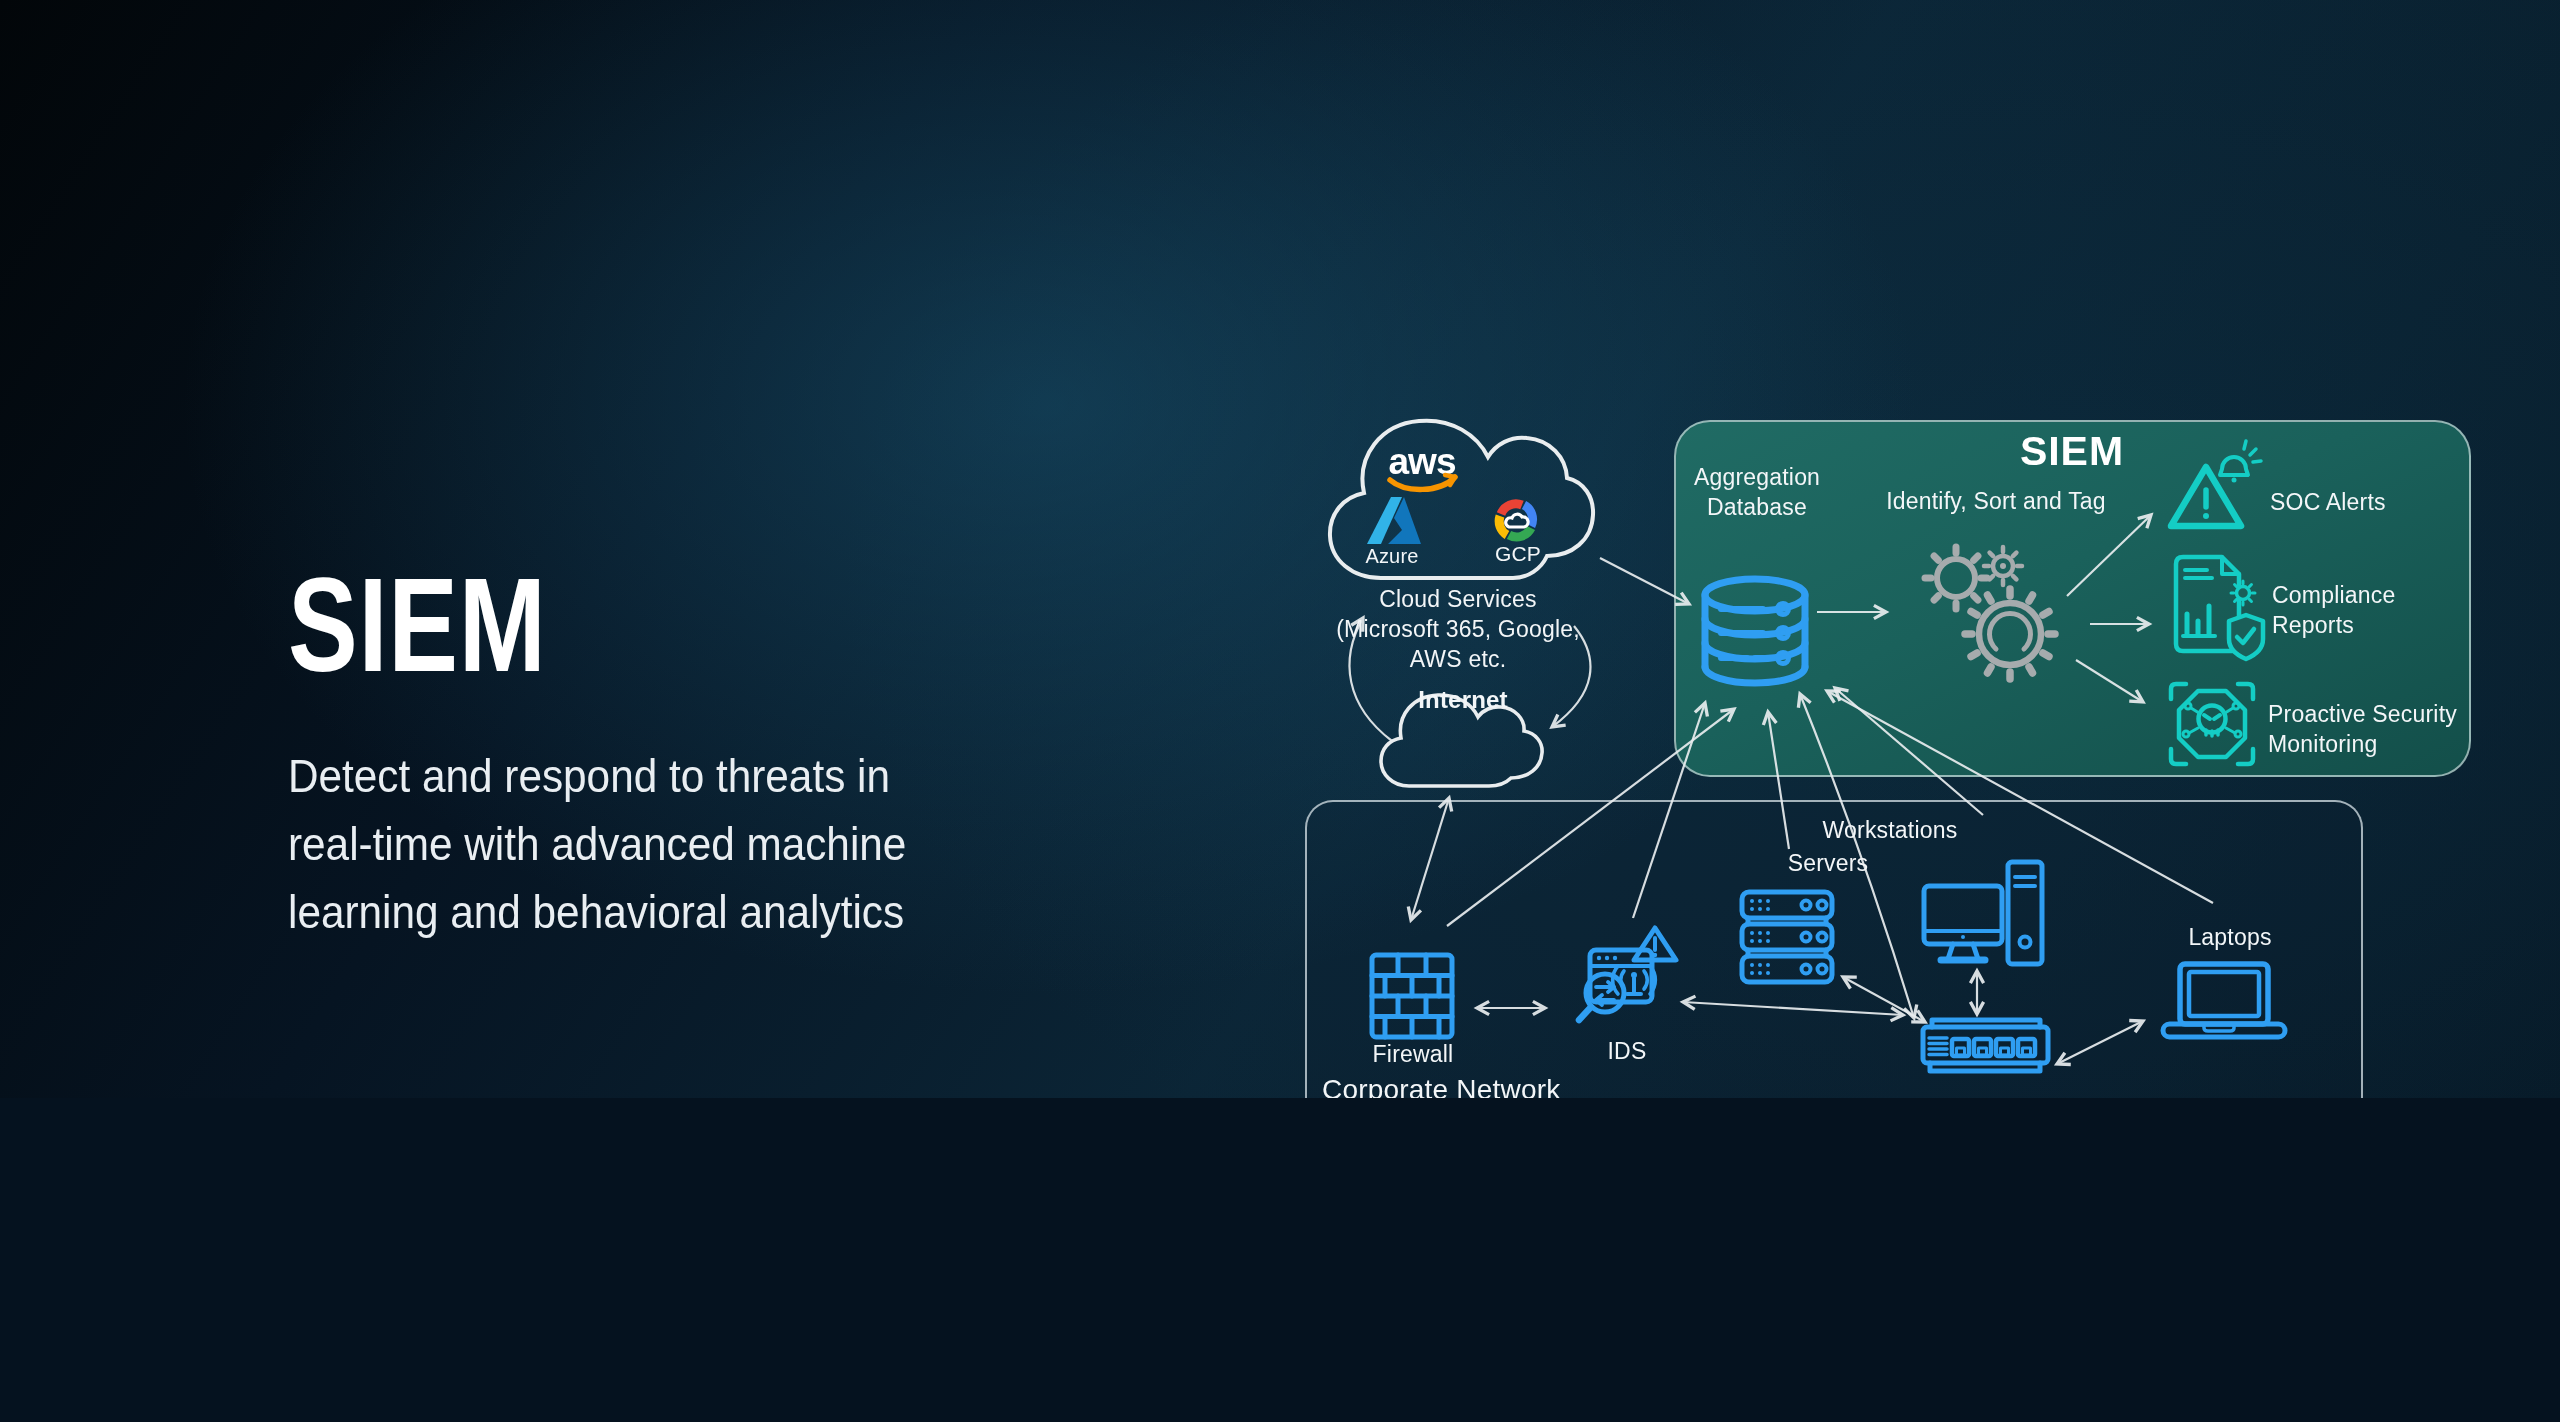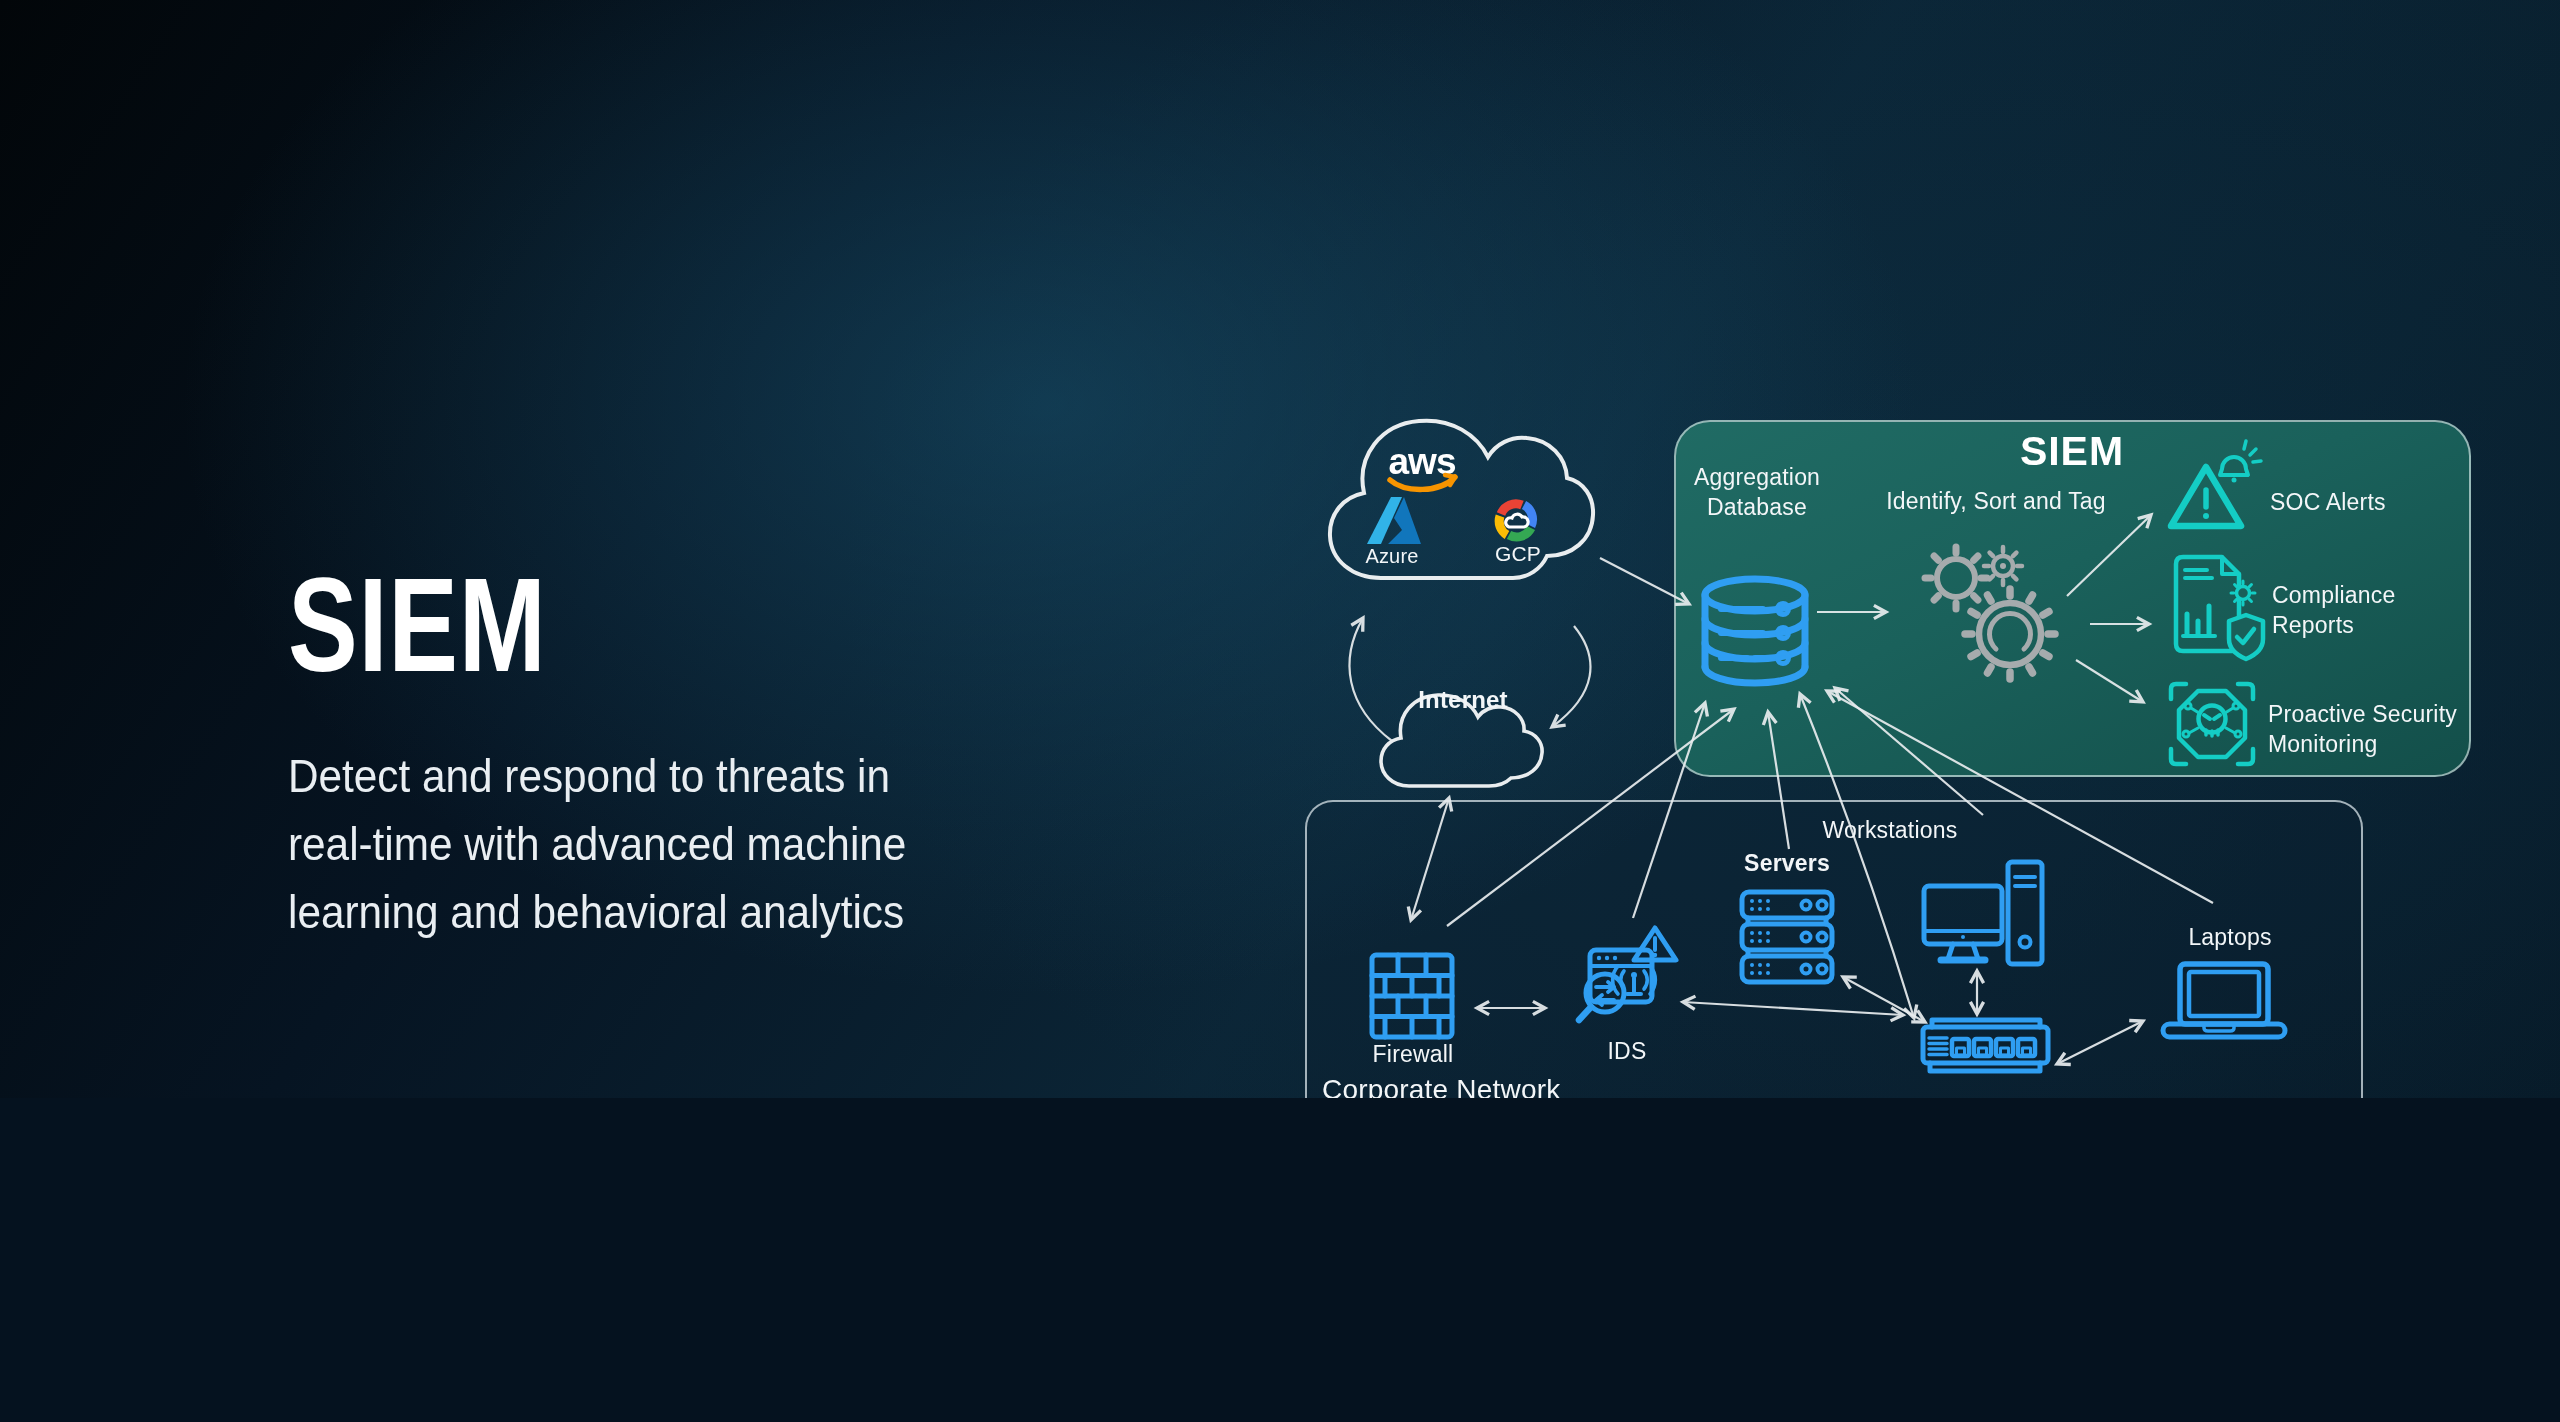--- a/index.html
+++ b/index.html
@@ -52,21 +52,21 @@
   .cloud-caption{left:1458px;top:584px;}
   .internet-lbl{left:1463px;top:686px;font-size:24px;font-weight:bold;}
   .siem-title{left:2072px;top:428px;font-size:41px;font-weight:700;letter-spacing:1px;color:#ffffff;}
   .agg-lbl{left:1757px;top:462px;}
   .process-lbl{left:1996px;top:488px;}
   .soc-lbl{left:2270px;top:489px;}
   .comp-lbl{left:2272px;top:580px;}
   .pro-lbl{left:2268px;top:699px;}
   .firewall-lbl{left:1413px;top:1041px;}
   .ids-lbl{left:1627px;top:1038px;}
-  .servers-lbl{left:1787px;top:850px;font-weight:bold;}
+  .servers-lbl{left:1828px;top:850px;}
   .workstations-lbl{left:1890px;top:817px;}
   .switch-lbl{left:1982px;top:1080px;margin-top:48px;}
   .laptops-lbl{left:2230px;top:924px;}
   .corp-lbl{left:1322px;top:1074px;font-size:28px;}
 </style>
 </head>
 <body>
 
 <div class="stage">
 
@@ -338,20 +338,25 @@
 
   <div class="hero-title">SIEM</div>
   <div class="hero-sub">
     <div>Detect and respond to threats in</div>
     <div>real-time with advanced machine</div>
     <div>learning and behavioral analytics</div>
   </div>
 
   <div class="lbl ctr azure-lbl">Azure</div>
   <div class="lbl ctr gcp-lbl">GCP</div>
+  <div class="lbl ctr cloud-caption">
+    <div class="ln">Cloud Services</div>
+    <div class="ln">(Microsoft 365, Google,</div>
+    <div class="ln">AWS etc.</div>
+  </div>
   <div class="lbl ctr internet-lbl">Internet</div>
 
   <div class="lbl ctr siem-title">SIEM</div>
   <div class="lbl ctr agg-lbl">
     <div class="ln">Aggregation</div>
     <div class="ln">Database</div>
   </div>
   <div class="lbl ctr process-lbl">Identify, Sort and Tag</div>
   <div class="lbl soc-lbl">SOC Alerts</div>
   <div class="lbl comp-lbl">

